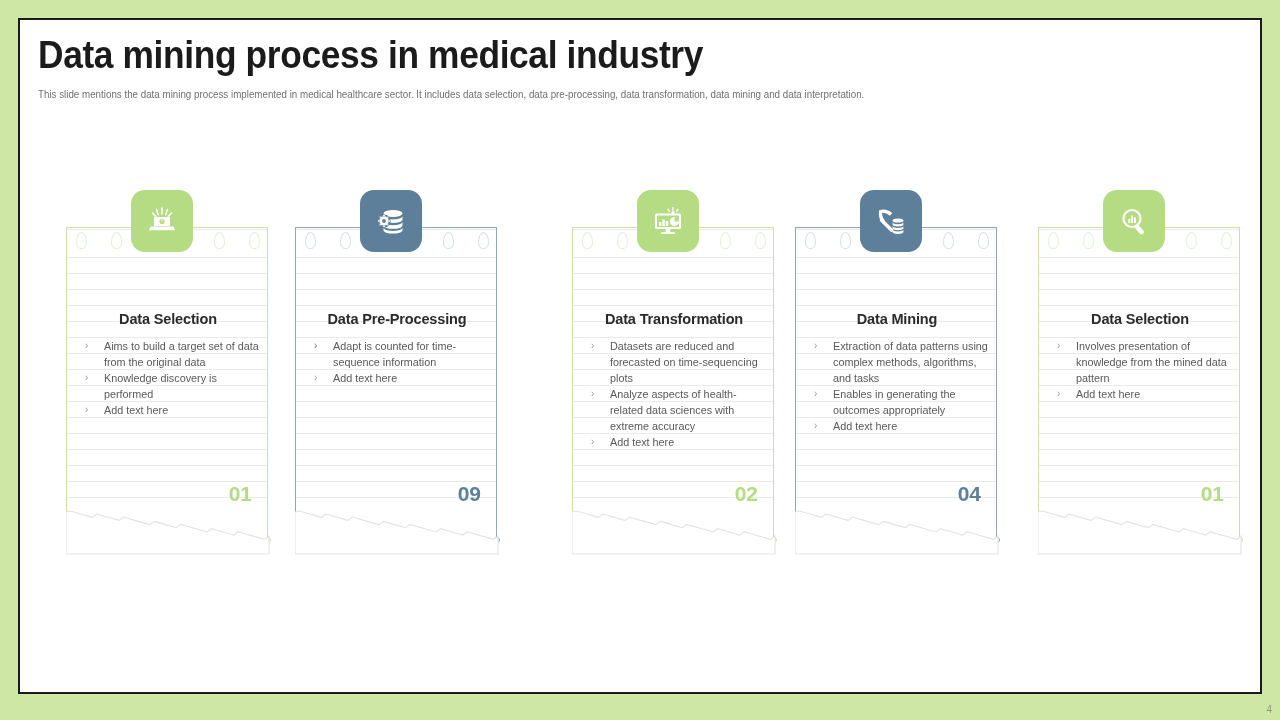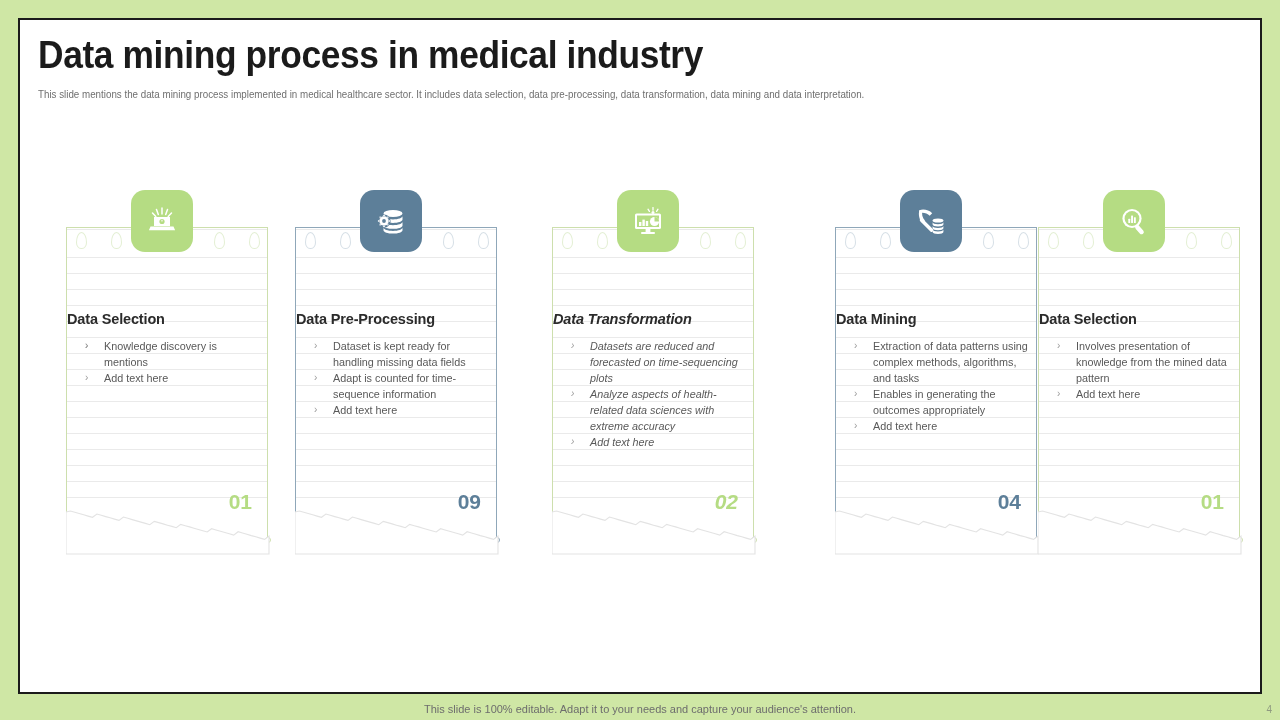--- a/index.html
+++ b/index.html
@@ -145,21 +145,21 @@
     z-index: 6;
   }
   .badge svg { display: block; }
 
   
   .card-heading {
     position: absolute;
     left: 0;
     top: 83px;
     width: 202px;
-    text-align: left;
+    text-align: center;
     font-size: 14.5px;
     font-weight: bold;
     color: #2b2b2b;
     letter-spacing: -0.15px;
     z-index: 4;
   }
 
   
   .bullets {
     position: absolute;
@@ -188,21 +188,20 @@
 
   
   .step-number {
     position: absolute;
     right: 16px;
     top: 292px;
     font-size: 21px;
     font-weight: bold;
     color: var(--accent);
     z-index: 7;
-    margin-top: 8px;
   }
 
   
   .torn {
     position: absolute;
     left: 10px;
     top: 318px;
     width: 203px;
     height: 50px;
     overflow: visible;
@@ -266,22 +265,22 @@
             <div class="spiral">
               <div class="ring"></div>
               <div class="ring"></div>
               <div class="ring"></div>
               <div class="ring"></div>
               <div class="ring"></div>
               <div class="ring"></div>
             </div>
             <div class="card-heading">Data Selection</div>
             <ul class="bullets">
-              <li class="bullet"><span class="chev">›</span></li>
-              <li class="bullet"><span class="chev">›</span><span>Knowledge discovery is mentions</span></li>
+              <li class="bullet"><span class="chev">›</span><span>Aims to build a target set of data from the original data</span></li>
+              <li class="bullet"><span class="chev">›</span><span>Knowledge discovery is performed</span></li>
               <li class="bullet"><span class="chev">›</span><span>Add text here</span></li>
             </ul>
           </div>
           <div class="torn">
             <svg width="206" height="50" viewBox="0 0 206 50">
       <path d="M0,4 L4.4,3.0 L8.8,4.2 L13.2,5.5 L17.7,6.8 L22.1,8.1 L26.5,9.3 L30.9,6.0 L35.3,7.3 L39.7,8.6 L44.1,9.8 L48.5,11.1 L53.0,12.4 L57.4,9.0 L61.8,10.3 L66.2,11.6 L70.6,12.9 L75.0,14.1 L79.4,15.4 L83.8,16.7 L88.3,13.4 L92.7,14.6 L97.1,15.9 L101.5,17.2 L105.9,18.4 L110.3,19.7 L114.7,16.4 L119.2,17.7 L123.6,18.9 L128.0,20.2 L132.4,21.5 L136.8,22.8 L141.2,24.0 L145.6,20.7 L150.0,22.0 L154.5,23.3 L158.9,24.5 L163.3,25.8 L167.7,27.1 L172.1,23.7 L176.5,25.0 L180.9,26.3 L185.3,27.6 L189.8,28.8 L194.2,30.1 L198.6,31.4 L203.0,28.1 L203,46 L0,46 Z" fill="#ffffff"></path>
       <path d="M0,4 L4.4,3.0 L8.8,4.2 L13.2,5.5 L17.7,6.8 L22.1,8.1 L26.5,9.3 L30.9,6.0 L35.3,7.3 L39.7,8.6 L44.1,9.8 L48.5,11.1 L53.0,12.4 L57.4,9.0 L61.8,10.3 L66.2,11.6 L70.6,12.9 L75.0,14.1 L79.4,15.4 L83.8,16.7 L88.3,13.4 L92.7,14.6 L97.1,15.9 L101.5,17.2 L105.9,18.4 L110.3,19.7 L114.7,16.4 L119.2,17.7 L123.6,18.9 L128.0,20.2 L132.4,21.5 L136.8,22.8 L141.2,24.0 L145.6,20.7 L150.0,22.0 L154.5,23.3 L158.9,24.5 L163.3,25.8 L167.7,27.1 L172.1,23.7 L176.5,25.0 L180.9,26.3 L185.3,27.6 L189.8,28.8 L194.2,30.1 L198.6,31.4 L203.0,28.1 L203,46 L0,46 Z" fill="none" stroke="#e3e3e3" stroke-width="1.1"></path>
     </svg>
           </div>
           <div class="step-number">01</div>
@@ -312,21 +311,21 @@
             <div class="spiral">
               <div class="ring"></div>
               <div class="ring"></div>
               <div class="ring"></div>
               <div class="ring"></div>
               <div class="ring"></div>
               <div class="ring"></div>
             </div>
             <div class="card-heading">Data Pre-Processing</div>
             <ul class="bullets">
-              <li class="bullet"><span class="chev">›</span><span>Dataset is kept ready for handling missing data fields</span></li>
+              <li class="bullet"><span class="chev">›</span></li>
               <li class="bullet"><span class="chev">›</span><span>Adapt is counted for time-sequence information</span></li>
               <li class="bullet"><span class="chev">›</span><span>Add text here</span></li>
             </ul>
           </div>
           <div class="torn">
             <svg width="206" height="50" viewBox="0 0 206 50">
       <path d="M0,4 L4.4,3.0 L8.8,4.2 L13.2,5.5 L17.7,6.8 L22.1,8.1 L26.5,9.3 L30.9,6.0 L35.3,7.3 L39.7,8.6 L44.1,9.8 L48.5,11.1 L53.0,12.4 L57.4,9.0 L61.8,10.3 L66.2,11.6 L70.6,12.9 L75.0,14.1 L79.4,15.4 L83.8,16.7 L88.3,13.4 L92.7,14.6 L97.1,15.9 L101.5,17.2 L105.9,18.4 L110.3,19.7 L114.7,16.4 L119.2,17.7 L123.6,18.9 L128.0,20.2 L132.4,21.5 L136.8,22.8 L141.2,24.0 L145.6,20.7 L150.0,22.0 L154.5,23.3 L158.9,24.5 L163.3,25.8 L167.7,27.1 L172.1,23.7 L176.5,25.0 L180.9,26.3 L185.3,27.6 L189.8,28.8 L194.2,30.1 L198.6,31.4 L203.0,28.1 L203,46 L0,46 Z" fill="#ffffff"></path>
       <path d="M0,4 L4.4,3.0 L8.8,4.2 L13.2,5.5 L17.7,6.8 L22.1,8.1 L26.5,9.3 L30.9,6.0 L35.3,7.3 L39.7,8.6 L44.1,9.8 L48.5,11.1 L53.0,12.4 L57.4,9.0 L61.8,10.3 L66.2,11.6 L70.6,12.9 L75.0,14.1 L79.4,15.4 L83.8,16.7 L88.3,13.4 L92.7,14.6 L97.1,15.9 L101.5,17.2 L105.9,18.4 L110.3,19.7 L114.7,16.4 L119.2,17.7 L123.6,18.9 L128.0,20.2 L132.4,21.5 L136.8,22.8 L141.2,24.0 L145.6,20.7 L150.0,22.0 L154.5,23.3 L158.9,24.5 L163.3,25.8 L167.7,27.1 L172.1,23.7 L176.5,25.0 L180.9,26.3 L185.3,27.6 L189.8,28.8 L194.2,30.1 L198.6,31.4 L203.0,28.1 L203,46 L0,46 Z" fill="none" stroke="#e3e3e3" stroke-width="1.1"></path>
     </svg>
           </div>
@@ -348,21 +347,21 @@
                  M3.6 17 l1.5-1.3 v2.6z M16.4 17 l-1.5-1.3 v2.6z
                  M5.5 12.5 l2 0.2 l-1.8 1.8z M14.5 21.5 l-2-0.2 l1.8-1.8z
                  M14.5 12.5 l-0.2 2 l-1.8-1.8z M5.5 21.5 l0.2-2 l1.8 1.8z" fill="#ffffff"></path>
         <circle cx="10" cy="17" r="4.7" fill="#ffffff"></circle>
         <circle cx="10" cy="17" r="1.9" fill="#5d7f99"></circle>
       </g>
     </svg>
             </span>
           </div>
         </div>
-        <div class="card" style="left: 522px; font-style: italic; --accent: #b5dc83; --edge: #cddfad; --ringcol: #c8dfa8;">
+        <div class="card" style="left: 542px; --accent: #b5dc83; --edge: #cddfad; --ringcol: #c8dfa8;">
           <div class="sheet">
             <div class="rules"></div>
             <div class="spiral">
               <div class="ring"></div>
               <div class="ring"></div>
               <div class="ring"></div>
               <div class="ring"></div>
               <div class="ring"></div>
               <div class="ring"></div>
             </div>
@@ -403,21 +402,21 @@
       <g stroke="#ffffff" stroke-width="1.3" stroke-linecap="round">
         <line x1="22" y1="6.2" x2="22" y2="3.6"></line>
         <line x1="18.4" y1="7.4" x2="17" y2="5.2"></line>
         <line x1="25.6" y1="7.4" x2="27" y2="5.2"></line>
       </g>
       <circle cx="22" cy="8.4" r="1.5" fill="#ffffff"></circle>
     </svg>
             </span>
           </div>
         </div>
-        <div class="card" style="left: 805px; --accent: #5d7f99; --edge: #8fa7b9; --ringcol: #aec0ce;">
+        <div class="card" style="left: 765px; --accent: #5d7f99; --edge: #8fa7b9; --ringcol: #aec0ce;">
           <div class="sheet">
             <div class="rules"></div>
             <div class="spiral">
               <div class="ring"></div>
               <div class="ring"></div>
               <div class="ring"></div>
               <div class="ring"></div>
               <div class="ring"></div>
               <div class="ring"></div>
             </div>
@@ -493,16 +492,15 @@
       </g>
       <rect x="20.2" y="20.4" width="4.6" height="10.6" rx="2.3" transform="rotate(-42 22.5 25.7)" fill="#ffffff"></rect>
     </svg>
             </span>
           </div>
         </div>
       </div>
 
   </div>
 
-  <div id="footer-note">This slide is 100% editable. Adapt it to your needs and capture your audience's attention.</div>
   <div id="page-number">4</div>
 
 </div>
 
 </body></html>

